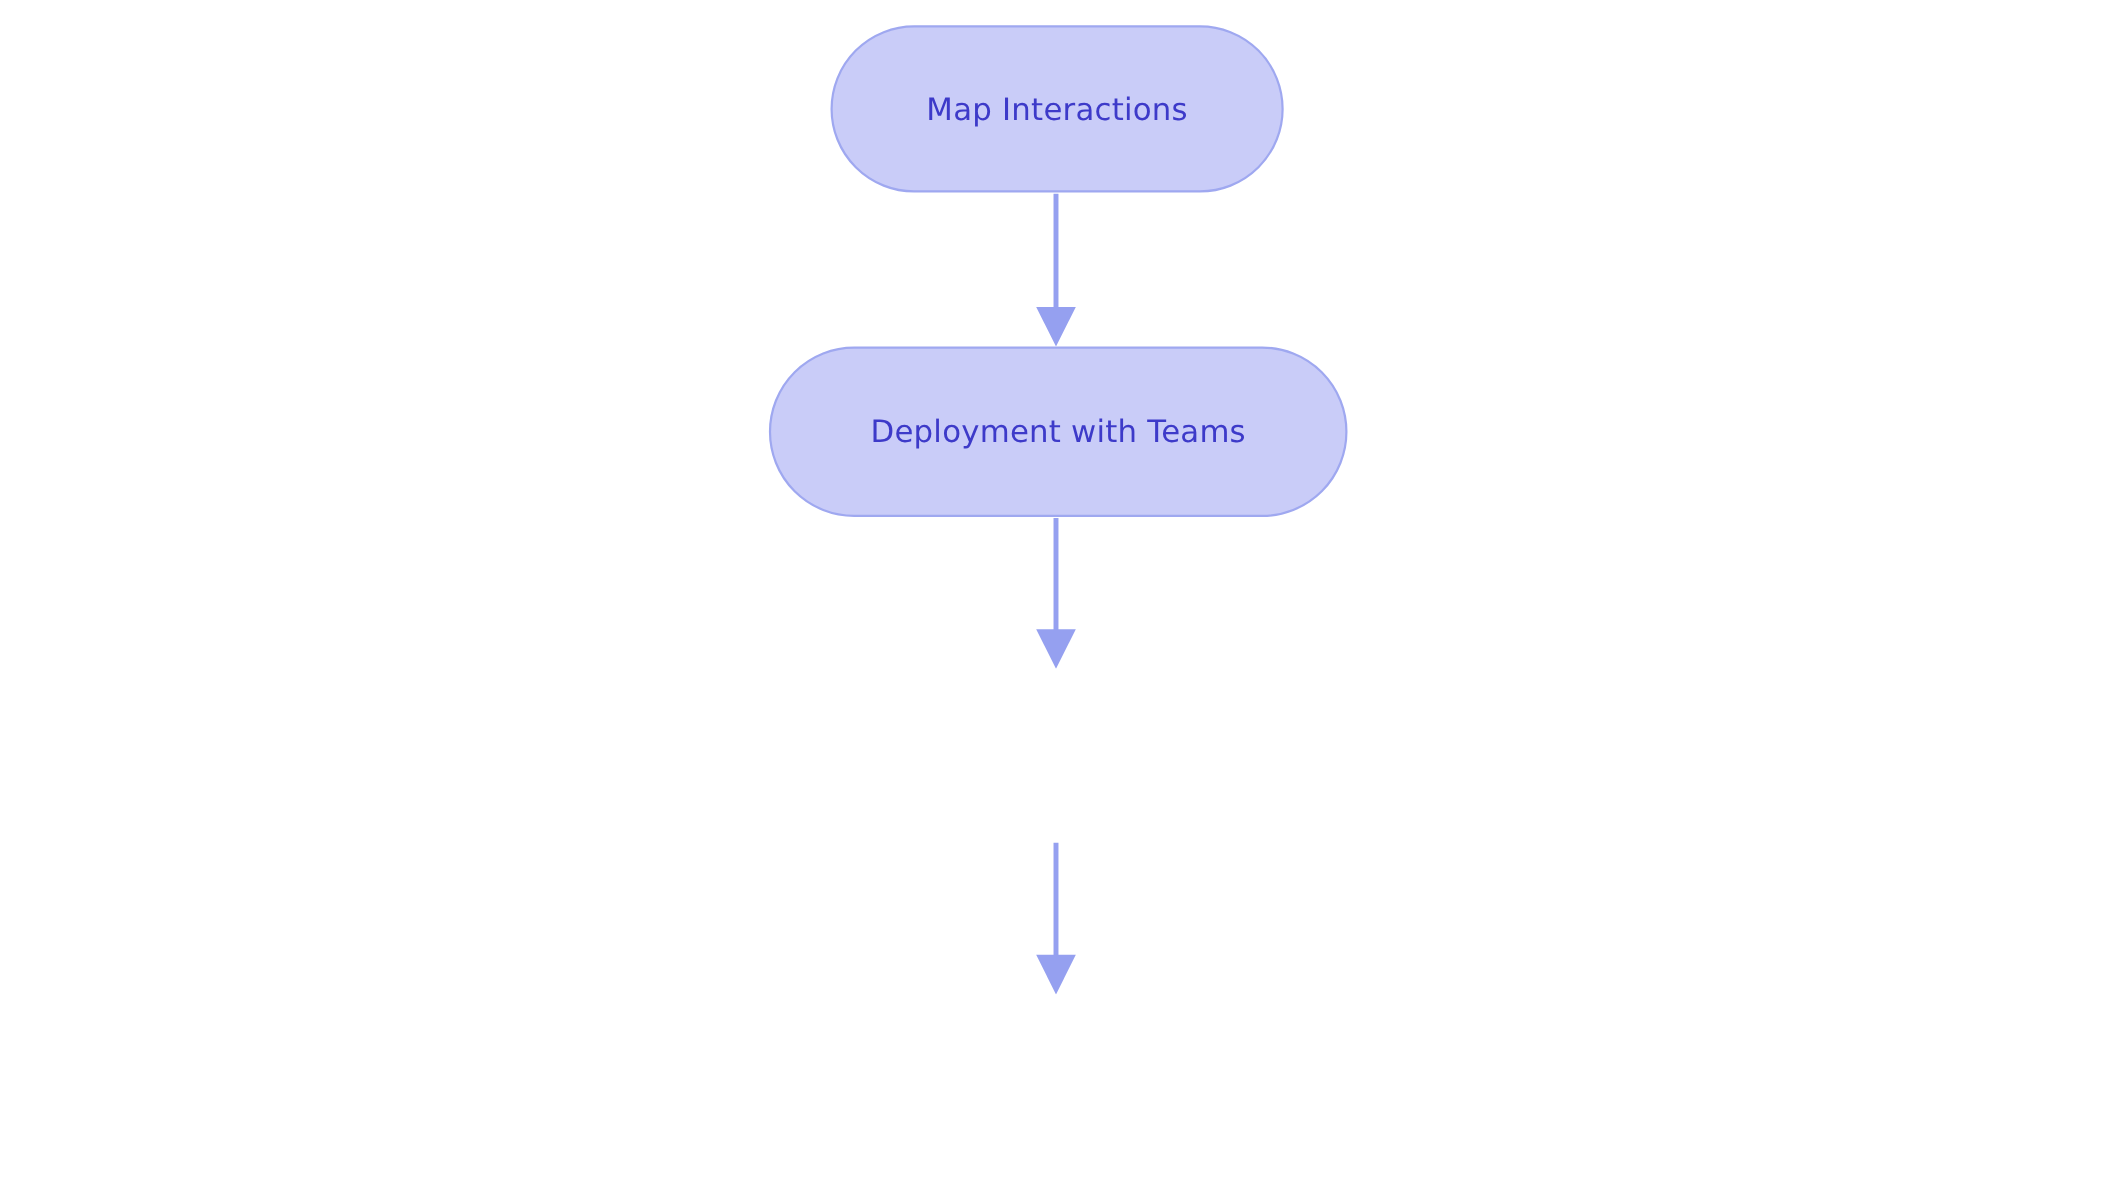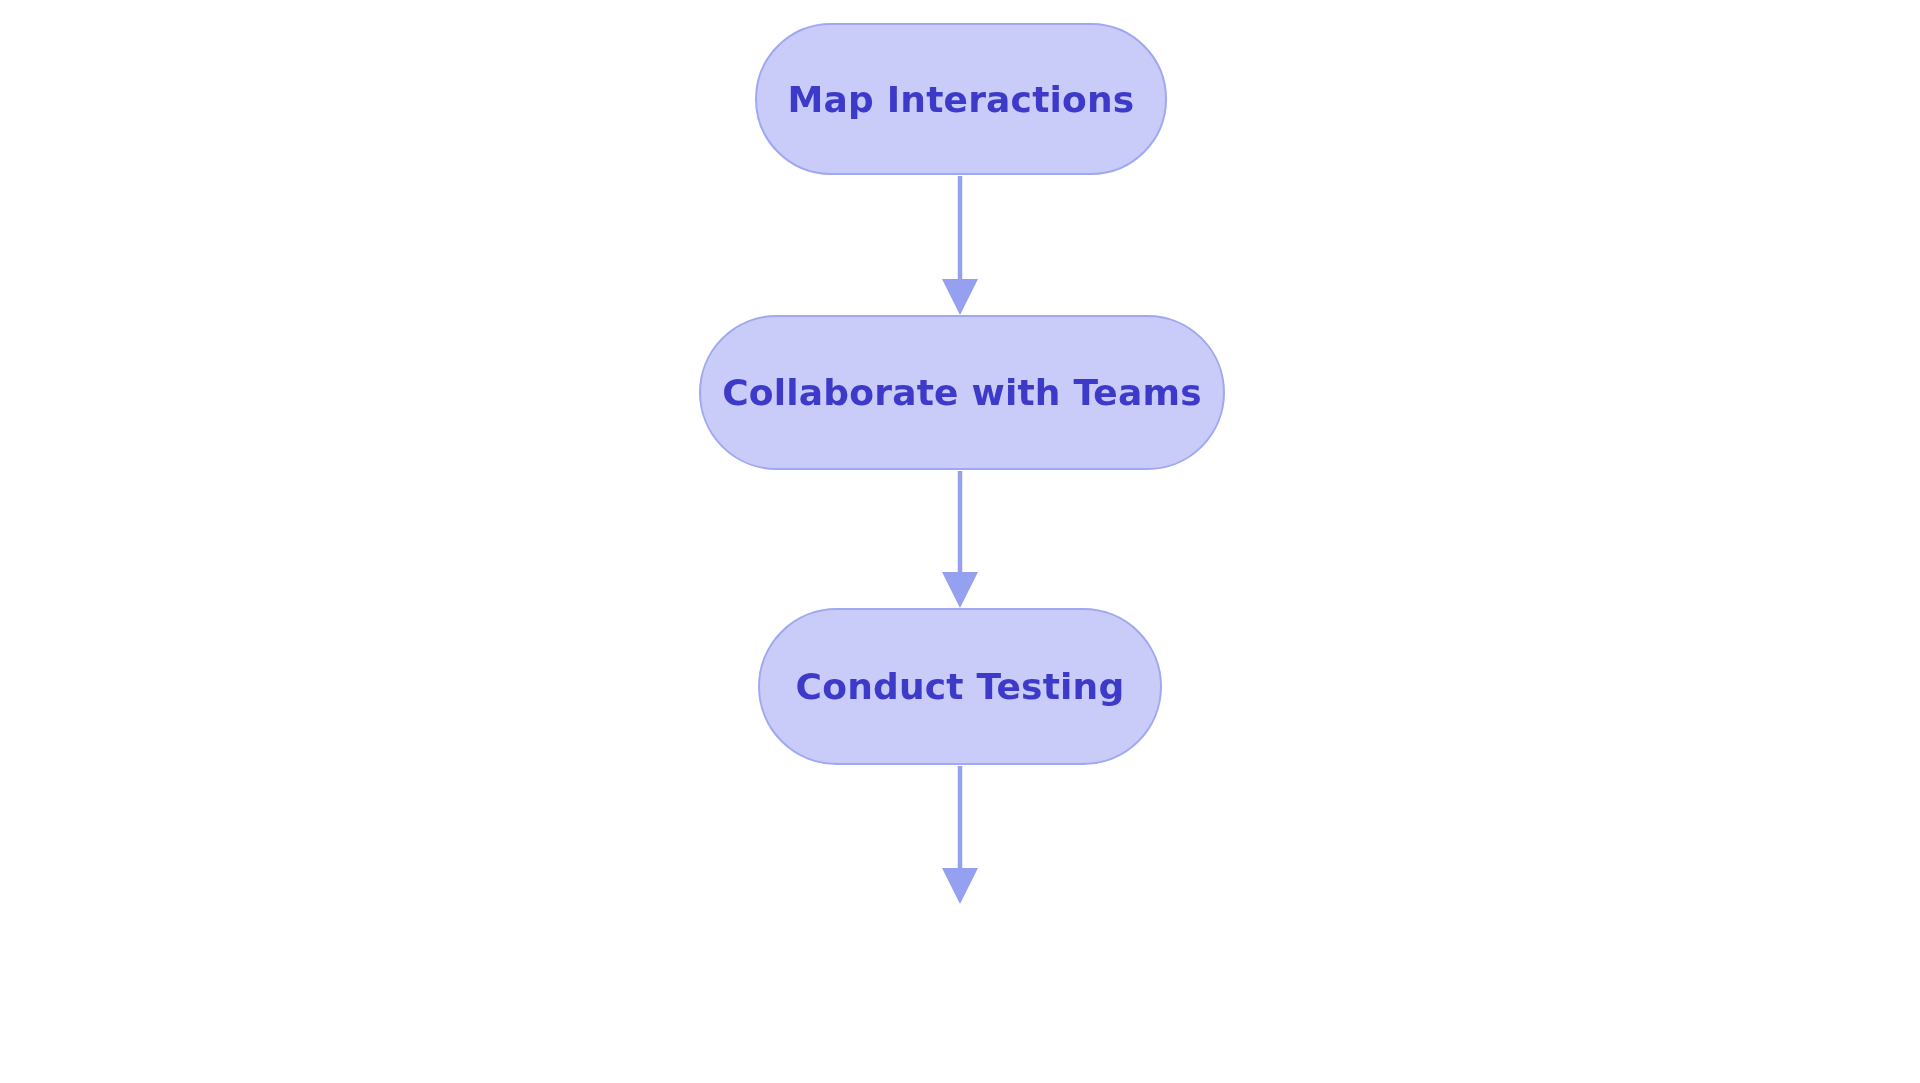--- a/index.html
+++ b/index.html
@@ -23,22 +23,22 @@
     box-sizing: border-box;
     background: var(--node-fill, #c9ccf8);
     border: 2.5px solid var(--node-border, #9fa8f0);
     border-radius: 80px;
     display: flex;
     align-items: center;
     justify-content: center;
   }
   .node-label {
     color: var(--node-text, #3d3ac9);
-    font-size: 36px;
-    font-weight: 700;
+    font-size: 28px;
+    font-weight: 400;
     letter-spacing: 0.2px;
     white-space: nowrap;
     user-select: none;
   }
   .arrow {
     position: absolute;
     left: 940px;
     display: block;
   }
   .arrow line {
@@ -64,31 +64,28 @@
   <div class="node n1">
     <span class="node-label">Map Interactions</span>
   </div>
 
   <svg class="arrow a1" width="40" height="139" viewBox="0 0 40 139" xmlns="http://www.w3.org/2000/svg">
     <line x1="20" y1="0" x2="20" y2="105"></line>
     <polygon points="2,103 38,103 20,139"></polygon>
   </svg>
 
   <div class="node n2">
-    <span class="node-label">Collaborate with Teams</span>
+    <span class="node-label">Deployment with Teams</span>
   </div>
 
   <svg class="arrow a2" width="40" height="137" viewBox="0 0 40 137" xmlns="http://www.w3.org/2000/svg">
     <line x1="20" y1="0" x2="20" y2="103"></line>
     <polygon points="2,101 38,101 20,137"></polygon>
   </svg>
 
-  <div class="node n3">
-    <span class="node-label">Conduct Testing</span>
-  </div>
 
   <svg class="arrow a3" width="40" height="138" viewBox="0 0 40 138" xmlns="http://www.w3.org/2000/svg">
     <line x1="20" y1="0" x2="20" y2="104"></line>
     <polygon points="2,102 38,102 20,138"></polygon>
   </svg>
 
 
 </div>
 
 </body></html>

